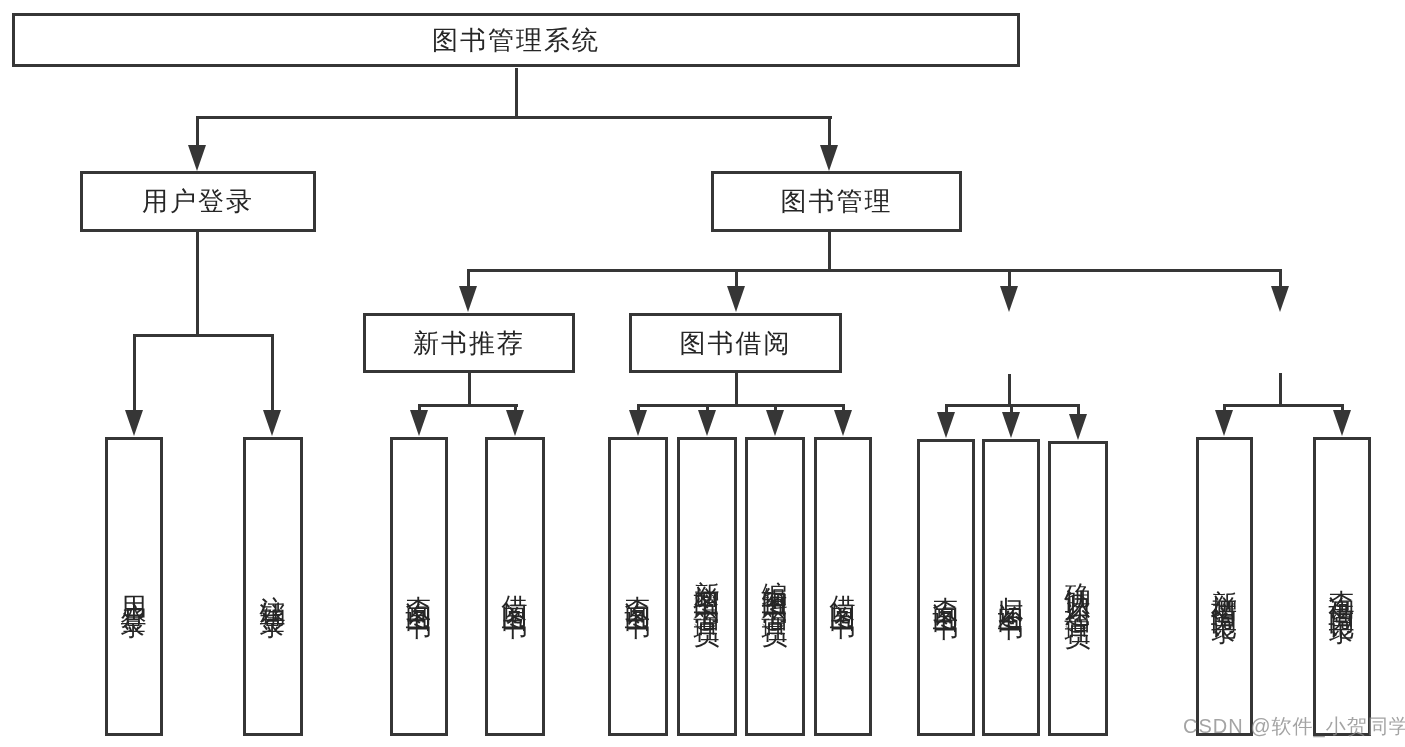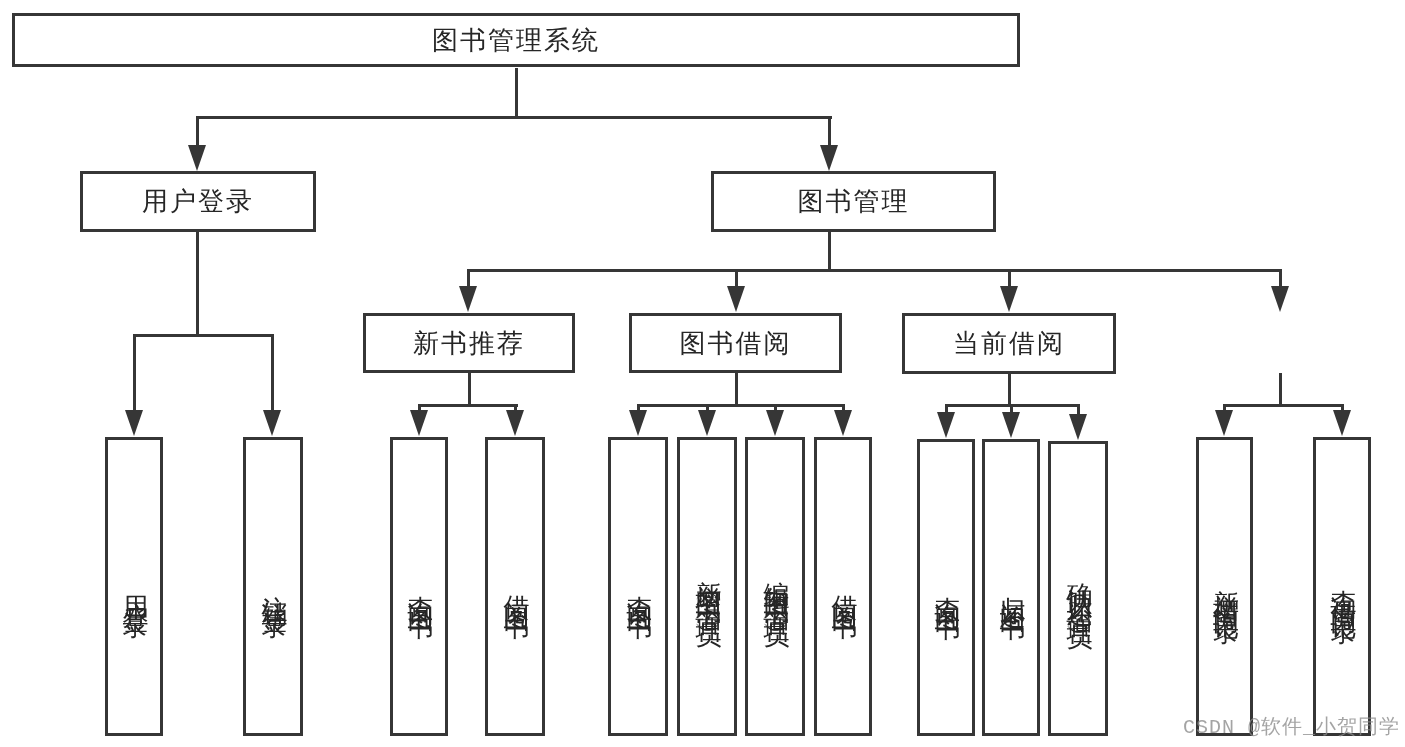--- a/index.html
+++ b/index.html
@@ -1,21 +1,21 @@
 <!DOCTYPE html>
 <html><head>
 <meta charset="utf-8">
 <style>
   html, body { margin: 0; padding: 0; background: #ffffff; }
   .stage {
     position: relative;
     width: 1405px;
     height: 747px;
     background: #ffffff;
-    font-family: Liberation Mono, monospace;
+    font-family: Liberation Sans, sans-serif;
     overflow: hidden;
   }
   .box {
     position: absolute;
     box-sizing: border-box;
     border: 3px solid #363636;
     background: #ffffff;
     color: #262626;
     display: flex;
     align-items: center;
@@ -57,25 +57,24 @@
   }
 </style>
 </head>
 <body>
 
 <div class="stage">
 
   <div class="box h" style="left:12px; top:13px; width:1008px; height:54px;">图书管理系统</div>
 
   <div class="box h" style="left:80px; top:171px; width:236px; height:61px;">用户登录</div>
-  <div class="box h" style="left:711px; top:171px; width:285px; height:61px;">图书管理</div>
+  <div class="box h" style="left:711px; top:171px; width:251px; height:61px;">图书管理</div>
 
   <div class="box h" style="left:629px; top:313px; width:213px; height:60px;">图书借阅</div>
   <div class="box h" style="left:363px; top:313px; width:212px; height:60px;">新书推荐</div>
-  <div class="box h" style="left:902px; top:313px; width:214px; height:61px;">当前借阅</div>
 
   <div class="box v" style="left:105px; top:437px; width:58px; height:299px;">用户登录</div>
   <div class="box v" style="left:243px; top:437px; width:60px; height:299px;">注销登录</div>
 
   <div class="box v" style="left:390px; top:437px; width:58px; height:299px;">查询图书</div>
   <div class="box v" style="left:485px; top:437px; width:60px; height:299px;">借阅图书</div>
 
   <div class="box v" style="left:608px; top:437px; width:60px; height:299px;">查询图书</div>
   <div class="box v" style="left:677px; top:437px; width:60px; height:299px;">新增图书（管理员）</div>
   <div class="box v" style="left:745px; top:437px; width:60px; height:299px;">编辑图书（管理员）</div>

